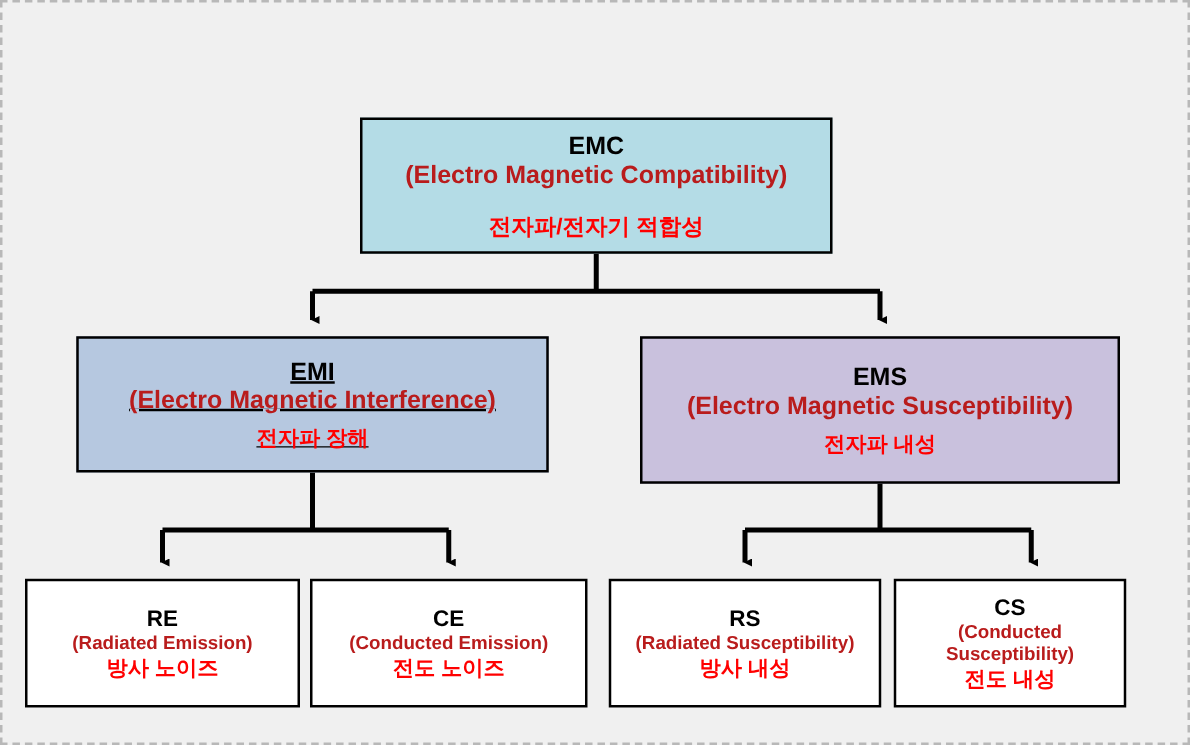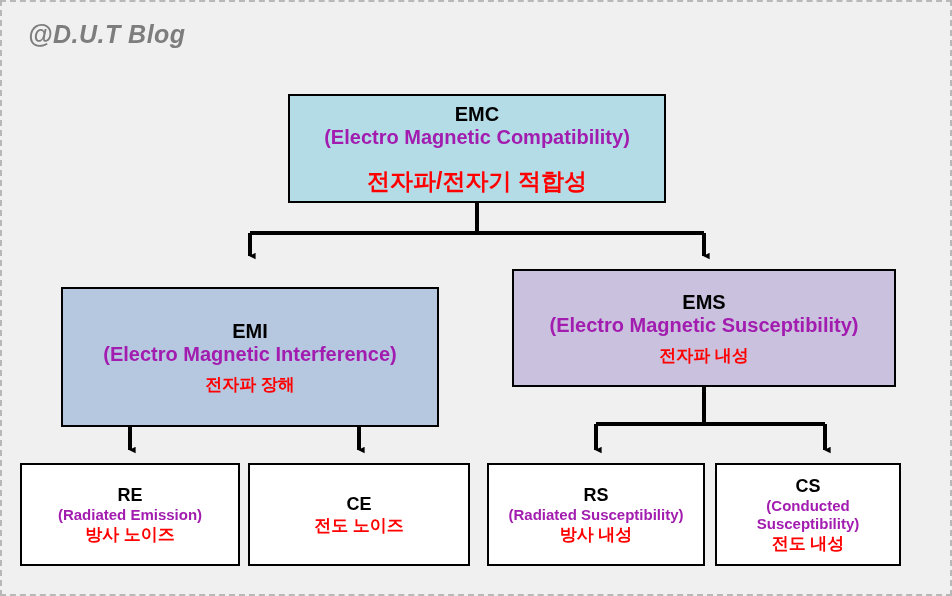--- a/index.html
+++ b/index.html
@@ -42,41 +42,42 @@
     line-height: 1.14;
   }
   .node .abbr {
     font-family: "Liberation Sans", sans-serif;
     font-weight: bold;
     color: #000000;
   }
   .node .full {
     font-family: "Liberation Sans", sans-serif;
     font-weight: bold;
-    color: #a21caf;
+    color: #b91c1c;
   }
   .node .kor {
     font-family: "Liberation Sans", sans-serif;
     font-weight: bold;
     color: #ff0000;
   }
 
   
   #node-emc {
     left: 286px; top: 92px; width: 378px; height: 109px;
     background: #b4dce6;
   }
   #node-emc .abbr { font-size: 20px; }
   #node-emc .full { font-size: 20px; }
-  #node-emc .kor  { font-size: 23px; margin-top: 19px; }
+  #node-emc .kor  { font-size: 18px; margin-top: 19px; }
 
   
   #node-emi {
-    left: 59px; top: 285px; width: 378px; height: 140px;
+    left: 59px; top: 267px; width: 378px; height: 109px;
     background: #b6c8e0;
+    text-decoration: underline;
   }
   #node-ems {
     left: 510px; top: 267px; width: 384px; height: 118px;
     background: #c9c1dd;
   }
   #node-emi .abbr, #node-ems .abbr { font-size: 20px; }
   #node-emi .full, #node-ems .full { font-size: 20px; }
   #node-emi .kor,  #node-ems .kor  { font-size: 17px; margin-top: 9px; }
 
   
@@ -98,21 +99,20 @@
     left: 0; top: 0;
     width: 952px; height: 596px;
     pointer-events: none;
   }
 </style>
 </head>
 <body>
 
 <div id="canvas">
 
-  <div class="watermark">@D.U.T Blog</div>
 
   <svg class="edge-layer" width="952" height="596" viewBox="0 0 952 596">
     <defs>
       <marker id="arrowhead" markerWidth="7" markerHeight="7" refX="3.2" refY="5.6" orient="auto" markerUnits="userSpaceOnUse">
         <polygon points="0,0 6.4,0 3.2,6.6" fill="#000000"></polygon>
       </marker>
     </defs>
 
     <g>
       <path d="M 475,201 L 475,231" stroke="#000000" stroke-width="4" fill="none"></path>
@@ -155,20 +155,21 @@
   </div>
 
   <div class="node leaf" id="node-re">
     <div class="abbr">RE</div>
     <div class="full">(Radiated Emission)</div>
     <div class="kor">방사 노이즈</div>
   </div>
 
   <div class="node leaf" id="node-ce">
     <div class="abbr">CE</div>
+    <div class="full">(Conducted Emission)</div>
     <div class="kor">전도 노이즈</div>
   </div>
 
   <div class="node leaf" id="node-rs">
     <div class="abbr">RS</div>
     <div class="full">(Radiated Susceptibility)</div>
     <div class="kor">방사 내성</div>
   </div>
 
   <div class="node leaf" id="node-cs">

